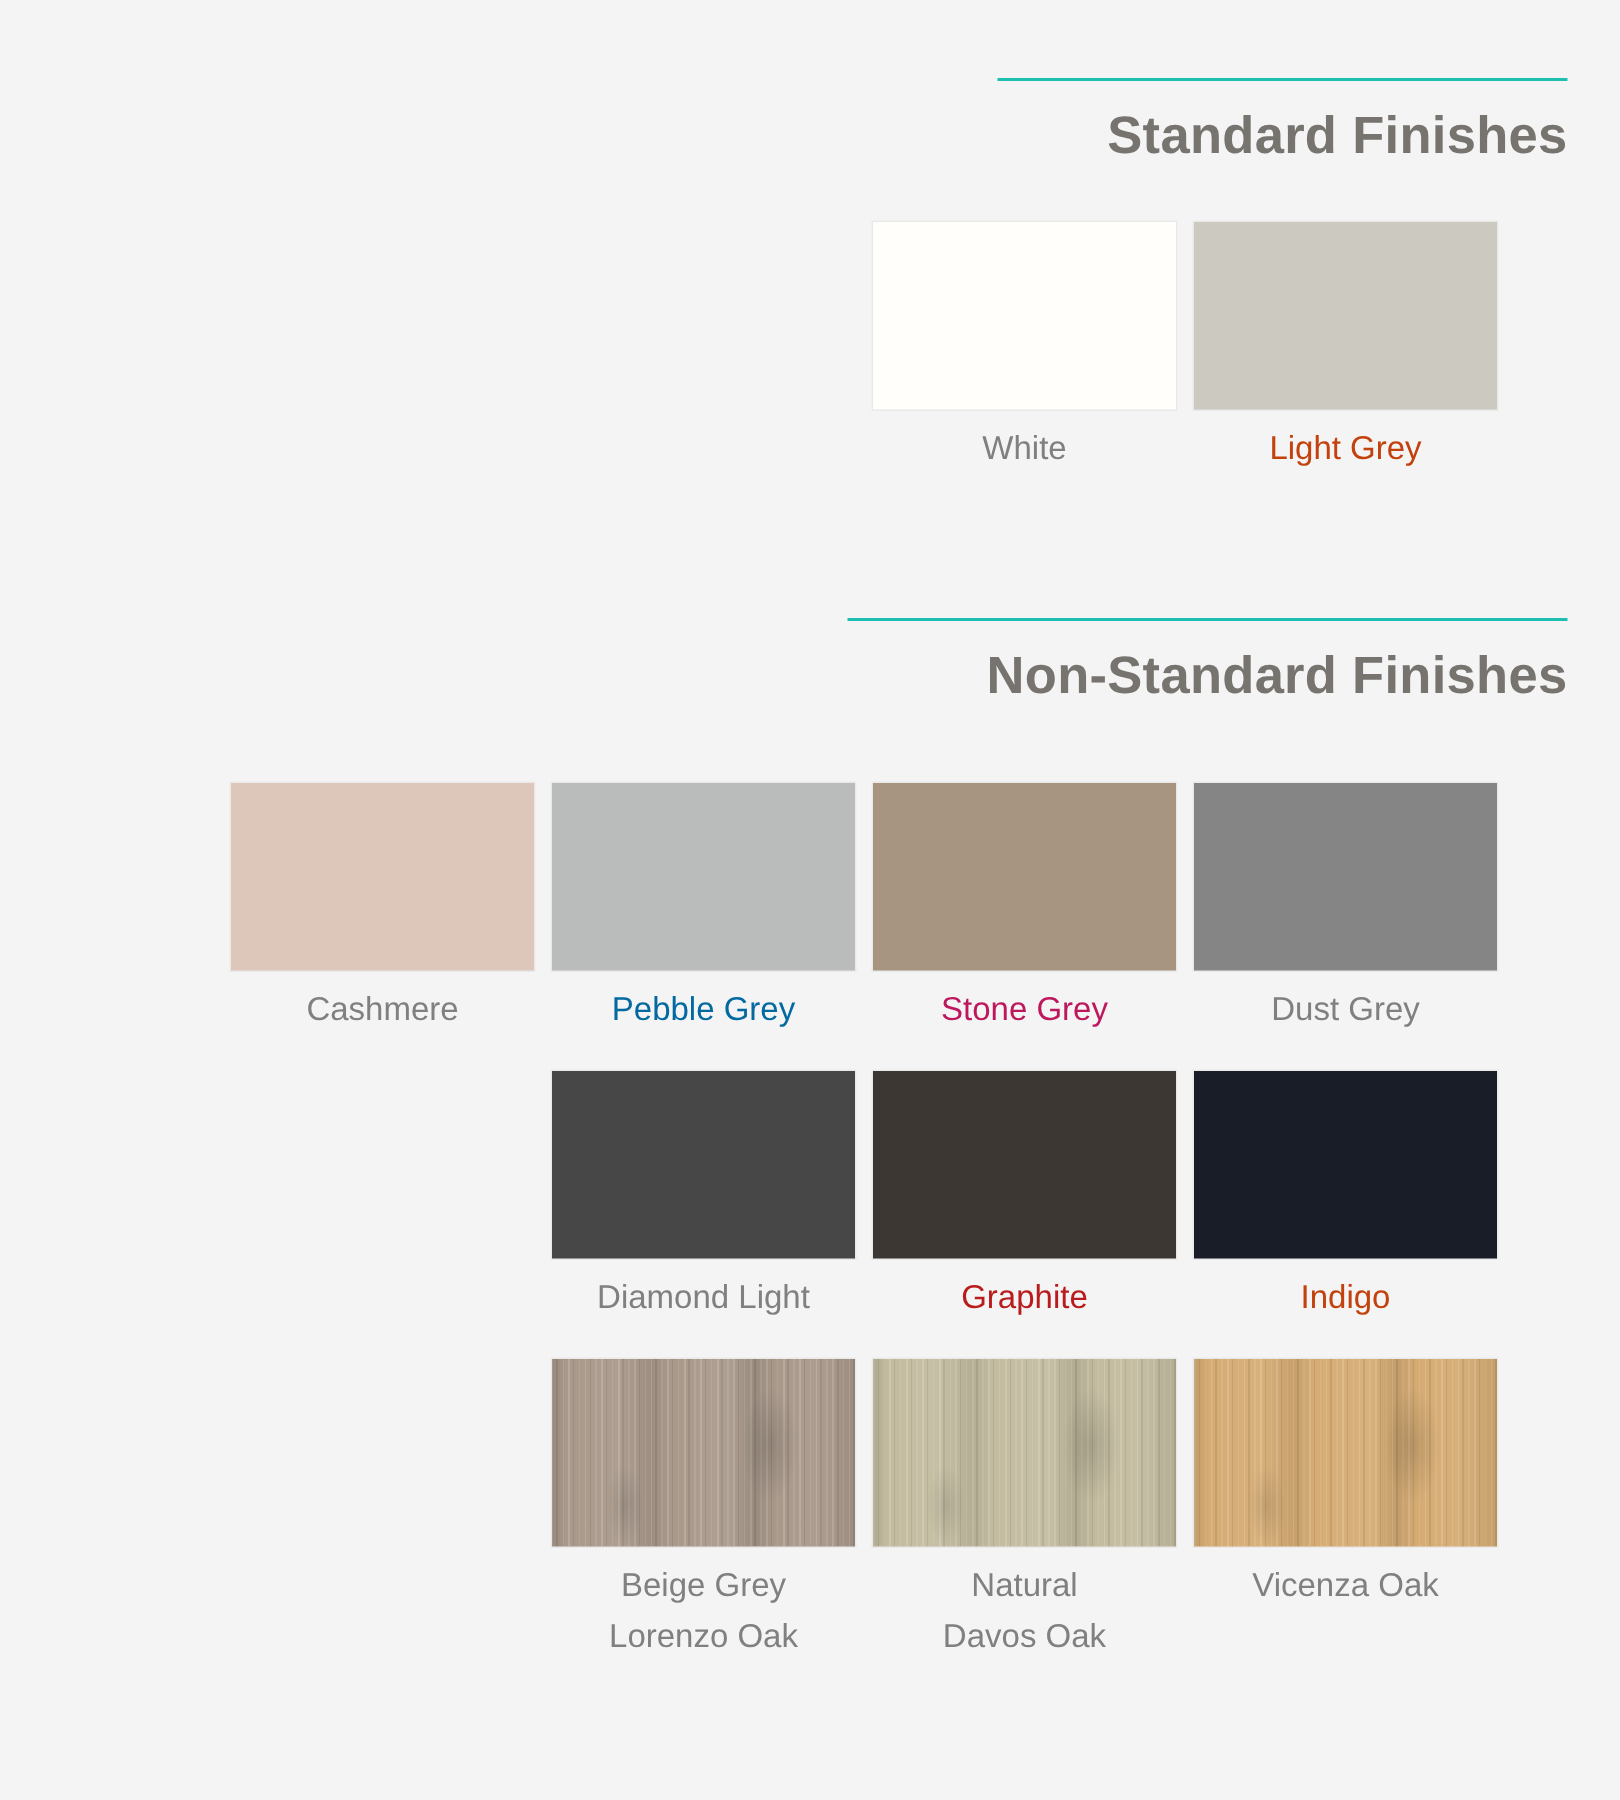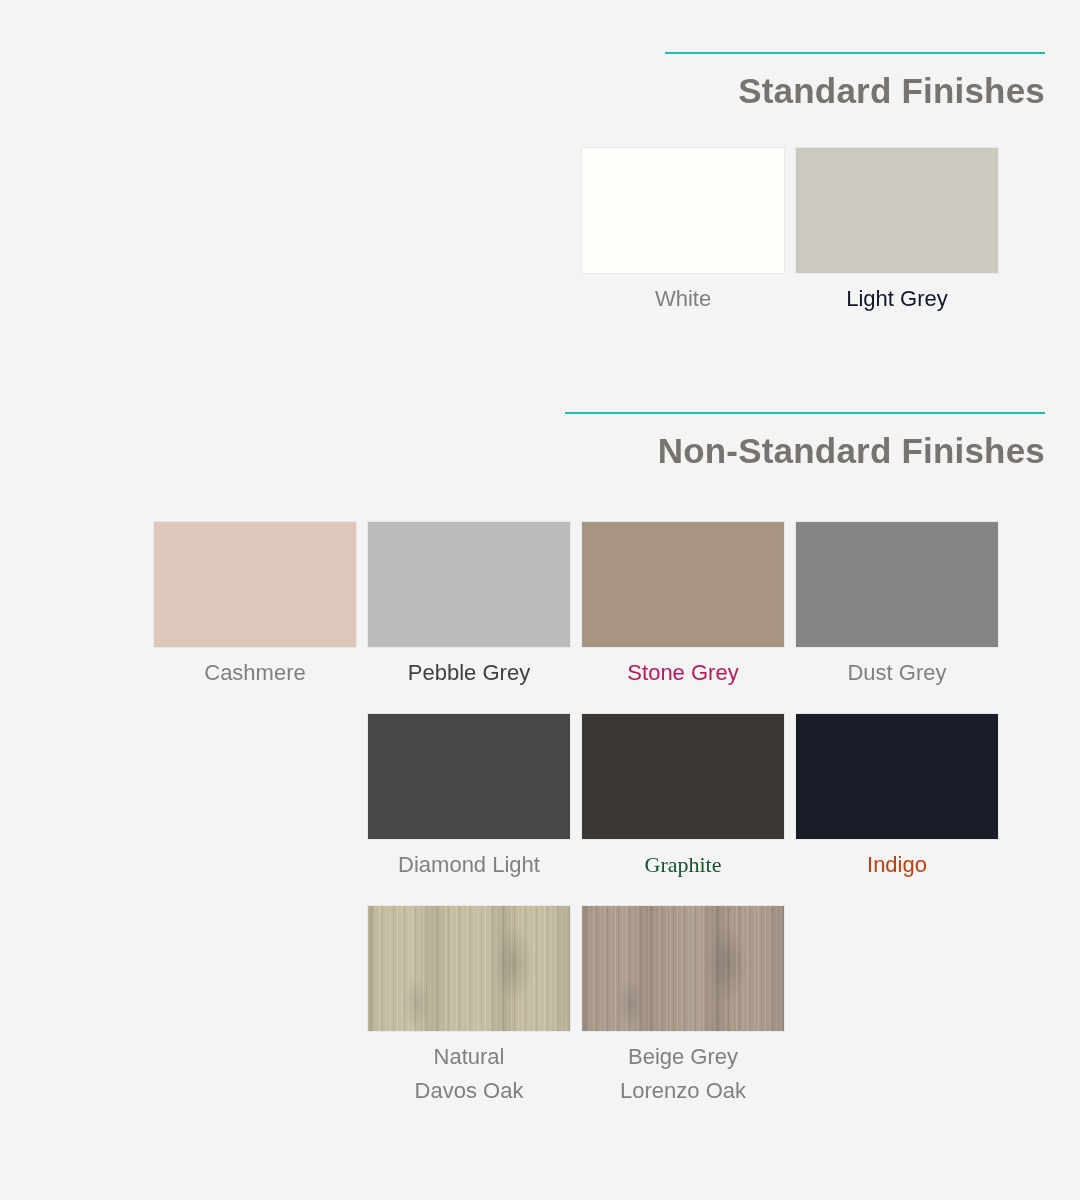--- a/index.html
+++ b/index.html
@@ -161,74 +161,78 @@
       <div class="swatch-cell empty"></div>
       <div class="swatch-cell empty"></div>
 
       <div class="swatch-cell">
         <div class="swatch-chip" id="chip-s0" style="background-color: rgb(255, 254, 250);"></div>
         <span class="swatch-label" style="color: rgb(128, 128, 128);">White</span>
       </div>
 
       <div class="swatch-cell">
         <div class="swatch-chip" id="chip-s1" style="background-color: rgb(204, 201, 192);"></div>
-        <span class="swatch-label" style="color: #0f172a;">Light Grey</span>
+        <span class="swatch-label" style="color: #c2410c;">Light Grey</span>
       </div>
     </div>
   </section>
 
   <section class="section" id="section-nonstandard">
     <div class="section-header">
       <div class="rule" style="background: rgb(28, 191, 176);"></div>
       <h2 class="section-title" style="color: rgb(119, 116, 111);">Non-Standard Finishes</h2>
     </div>
 
     <div class="swatch-grid" id="grid-nonstandard-1">
       <div class="swatch-cell">
         <div class="swatch-chip" id="chip-n0" style="background-color: rgb(220, 199, 186);"></div>
         <span class="swatch-label" style="color: rgb(128, 128, 128);">Cashmere</span>
       </div>
       <div class="swatch-cell">
         <div class="swatch-chip" id="chip-n1" style="background-color: rgb(185, 188, 187);"></div>
-        <span class="swatch-label" style="color: #404040;">Pebble Grey</span>
+        <span class="swatch-label" style="color: #0369a1;">Pebble Grey</span>
       </div>
       <div class="swatch-cell">
         <div class="swatch-chip" id="chip-n2" style="background-color: rgb(167, 149, 130);"></div>
         <span class="swatch-label" style="color: #be185d;">Stone Grey</span>
       </div>
       <div class="swatch-cell">
         <div class="swatch-chip" id="chip-n3" style="background-color: rgb(133, 133, 133);"></div>
         <span class="swatch-label" style="color: rgb(128, 128, 128);">Dust Grey</span>
       </div>
     </div>
 
     <div class="swatch-grid" id="grid-nonstandard-2">
       <div class="swatch-cell empty"></div>
       <div class="swatch-cell">
         <div class="swatch-chip" id="chip-n4" style="background-color: rgb(71, 71, 71);"></div>
         <span class="swatch-label" style="color: rgb(128, 128, 128);">Diamond Light</span>
       </div>
       <div class="swatch-cell">
         <div class="swatch-chip" id="chip-n5" style="background-color: rgb(61, 55, 51);"></div>
-        <span class="swatch-label" style="color: #14532d; font-family: Liberation Serif, serif;">Graphite</span>
+        <span class="swatch-label" style="color: #b91c1c;">Graphite</span>
       </div>
       <div class="swatch-cell">
         <div class="swatch-chip" id="chip-n6" style="background-color: rgb(25, 29, 40);"></div>
         <span class="swatch-label" style="color: #c2410c;">Indigo</span>
       </div>
     </div>
 
     <div class="swatch-grid" id="grid-nonstandard-3">
       <div class="swatch-cell empty"></div>
+      <div class="swatch-cell">
+        <div class="swatch-chip wood" id="chip-n8" style="background-color: rgb(169, 153, 139);"></div>
+        <span class="swatch-label" style="color: rgb(128, 128, 128);">Beige Grey
+Lorenzo Oak</span>
+      </div>
       <div class="swatch-cell">
         <div class="swatch-chip wood" id="chip-n7" style="background-color: rgb(195, 188, 160);"></div>
         <span class="swatch-label" style="color: rgb(128, 128, 128);">Natural
 Davos Oak</span>
       </div>
       <div class="swatch-cell">
-        <div class="swatch-chip wood" id="chip-n8" style="background-color: rgb(169, 153, 139);"></div>
-        <span class="swatch-label" style="color: rgb(128, 128, 128);">Beige Grey
-Lorenzo Oak</span>
+        <div class="swatch-chip wood" id="chip-n9" style="background-color: rgb(214, 172, 116);"></div>
+        <span class="swatch-label" style="color: rgb(128, 128, 128);">Vicenza Oak</span>
       </div>
     </div>
   </section>
 
 </div>
 
 </body></html>

